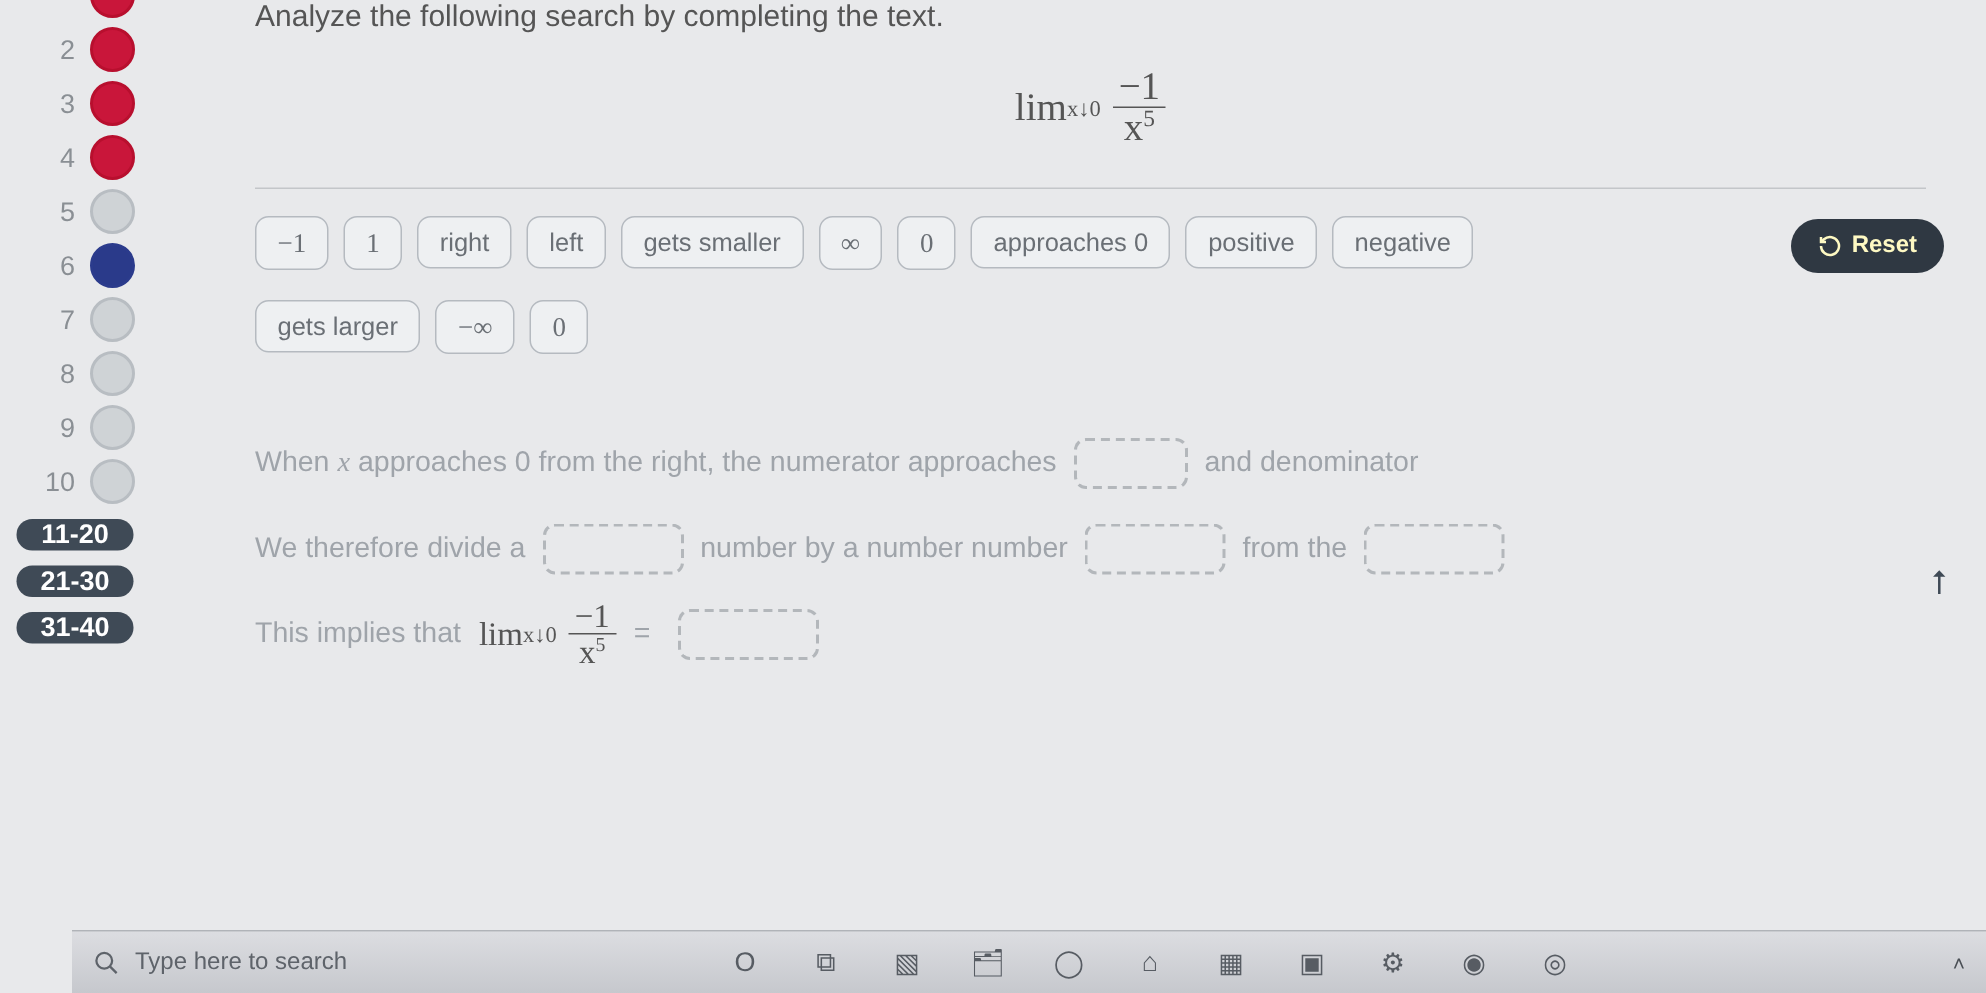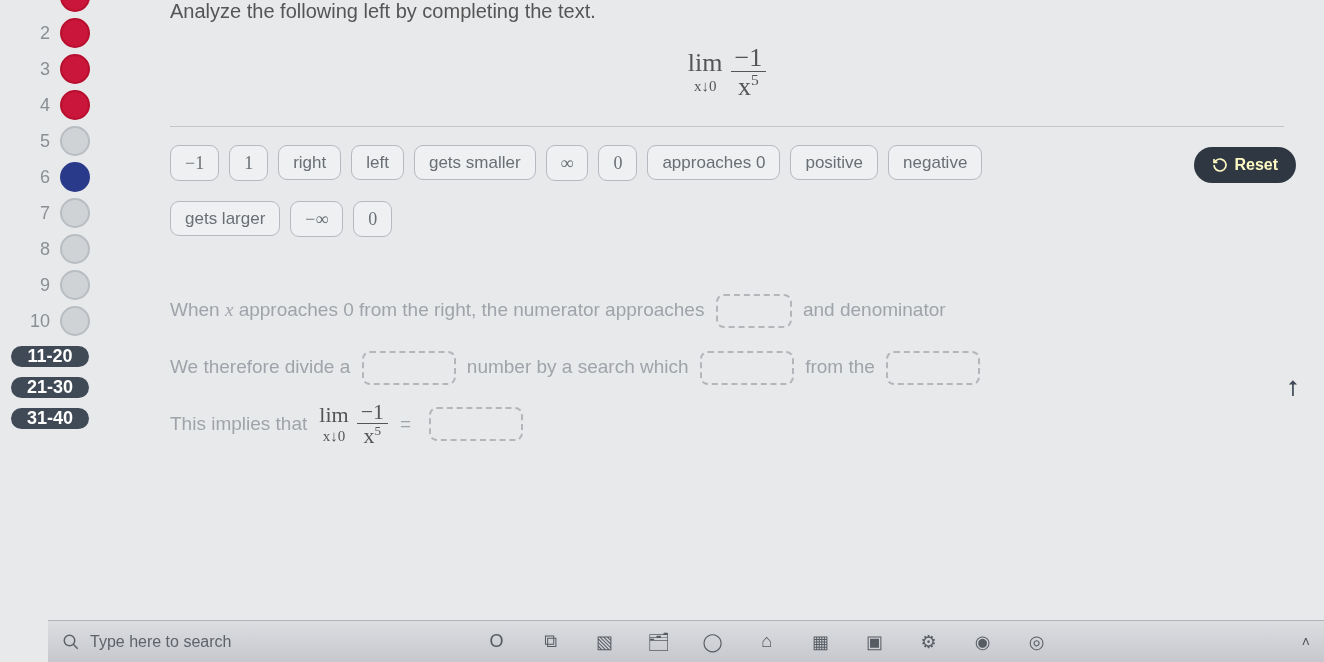--- a/index.html
+++ b/index.html
@@ -72,21 +72,21 @@
     font-family: Georgia, "Times New Roman", serif;
     text-align:center;
     font-size:26px;
     color:#555;
     margin-bottom:26px;
     display:flex;
     justify-content:center;
     align-items:center;
     gap:8px;
   }
-  .lim-stack{display:inline-flex;flex-direction:column;align-items:center;line-height:1;}
+  .lim-stack{display:inline-flex;flex-direction:row;align-items:center;line-height:1;}
   .lim-sub{font-size:15px;margin-top:3px;}
   .frac{display:inline-flex;flex-direction:column;align-items:center;line-height:1;}
   .frac .num{border-bottom:1.5px solid #555;padding:0 4px;}
   .frac .den{padding:0 4px;}
   sup{font-size:.6em;vertical-align:super;}
   .hr{border:none;border-top:1px solid #c3c6c9;margin:0 0 18px 0;}
   
   .choices-wrap{position:relative;margin-bottom:48px;}
   .choices{
     display:flex;flex-wrap:wrap;gap:10px;align-items:center;
@@ -191,21 +191,21 @@
     <div class="q-row">
         <span class="q-num">10</span>
         <span class="dot"></span>
       </div>
     <div class="range-pill">11-20</div>
     <div class="range-pill">21-30</div>
     <div class="range-pill">31-40</div>
   </div>
 
   <div class="main">
-    <div class="prompt">Analyze the following left by completing the text.</div>
+    <div class="prompt">Analyze the following search by completing the text.</div>
 
     <div class="math-limit">
       <span class="lim-stack">
         <span>lim</span>
         <span class="lim-sub">x↓0</span>
       </span>
       <span class="frac">
         <span class="num">−1</span>
         <span class="den"><span>x</span><sup>5</sup></span>
       </span>
@@ -241,21 +241,21 @@
 
     <div class="fill">
       <div class="row">
         <span>When </span><span class="ital">x</span><span> approaches 0 from the right, the numerator approaches</span>
         <span class="slot"></span>
         <span>and denominator</span>
       </div>
       <div class="row">
         <span>We therefore divide a</span>
         <span class="slot wide"></span>
-        <span>number by a search which</span>
+        <span>number by a number number</span>
         <span class="slot wide"></span>
         <span>from the</span>
         <span class="slot wide"></span>
       </div>
       <div class="row eq-row">
         <span>This implies that </span>
         <span class="math-limit" style="font-size:22px;margin:0;">
           <span class="lim-stack">
             <span>lim</span>
             <span class="lim-sub">x↓0</span>

